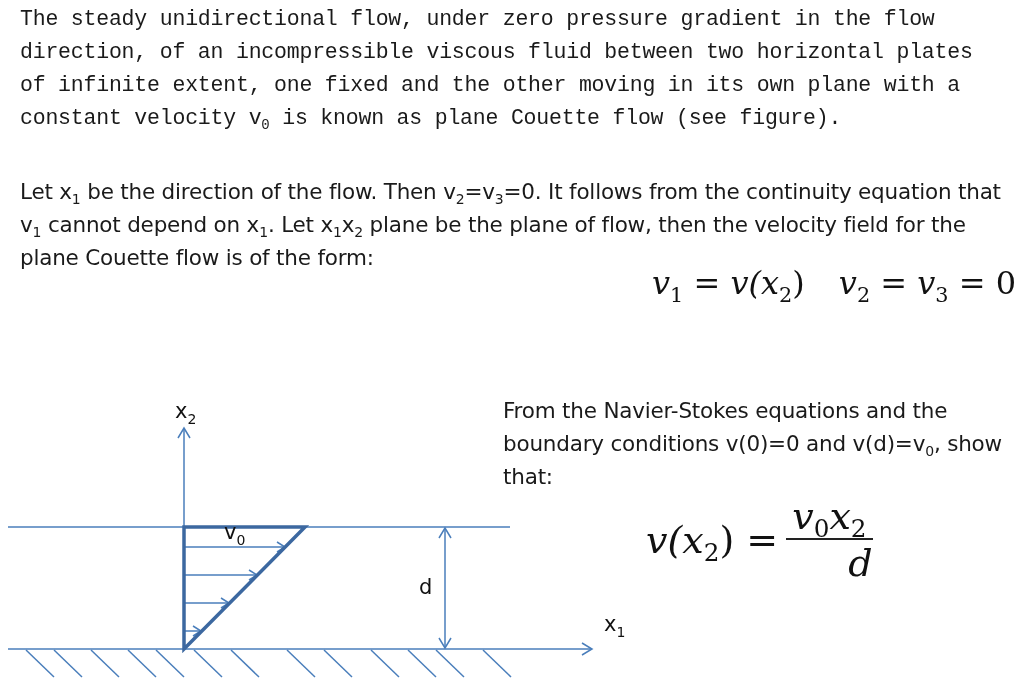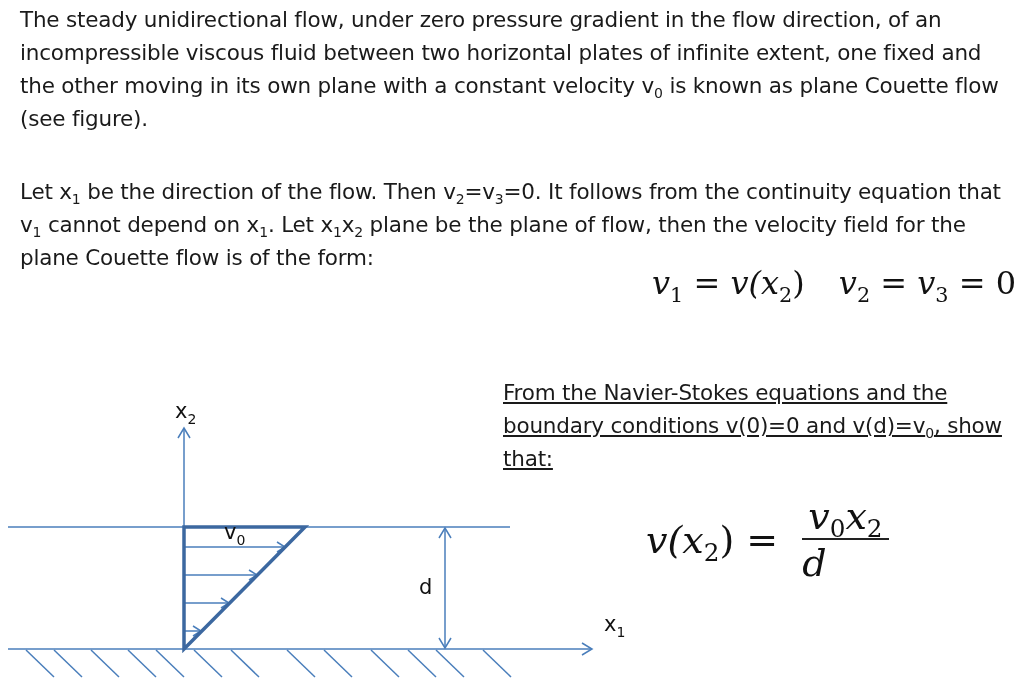--- a/index.html
+++ b/index.html
@@ -1,29 +1,29 @@
 <!DOCTYPE html>
 <html><head>
 <meta charset="utf-8">
 <style>
   html, body { margin:0; padding:0; background:#ffffff; }
   body { width:1024px; height:693px; position:relative; overflow:hidden;
          font-family:"DejaVu Sans", "Liberation Sans", sans-serif; color:#1a1a1a; }
   .para { position:absolute; left:20px; font-size:21.5px; line-height:33px; letter-spacing:-0.2px; }
-  #p1 { top:3px; width:990px; }
+  #p1 { top:3px; width:990px;font-family:Liberation Mono, monospace; }
   #p2 { top:175px; width:990px; }
-  #p3 { left:503px; top:376px; width:510px; font-size:21.5px; line-height:33px;text-decoration:underline; }
+  #p3 { left:503px; top:394px; width:510px; font-size:21.5px; line-height:33px; }
   sub { font-size:14px; vertical-align:-5px; line-height:0; }
   .math { position:absolute; font-family:"DejaVu Serif","Liberation Serif",serif; font-style:italic; color:#111; }
   .math .up { font-style:normal; }
   .math sub { font-size:65%; font-style:normal; vertical-align:-8px; }
   #eq1 { left:652px; top:264px; font-size:32px; white-space:nowrap;text-align:center; }
   #eq1 .gap { display:inline-block; width:34px; }
   #eq2 { left:646px; top:494px; font-size:38px; white-space:nowrap; display:flex; align-items:center; }
-  .frac { display:inline-flex; flex-direction:column; align-items:flex-start; margin-left:24px; }
+  .frac { display:inline-flex; flex-direction:column; align-items:flex-end; margin-left:8px; }
   .frac .num { padding:0 6px; border-bottom:2px solid #222; line-height:44px; }
   .frac .den { line-height:46px; }
   svg { position:absolute; left:0; top:0; }
   .lbl { position:absolute; font-size:21px; color:#111; }
   .lbl sub { font-size:14px; vertical-align:-6px; }
 </style>
 </head>
 <body>
 
 <div id="p1" class="para"><span>The steady unidirectional flow, under zero pressure gradient in the flow direction, of an incompressible viscous fluid between two horizontal plates of infinite extent, one fixed and the other moving in its own plane with a constant velocity v</span><sub>0</sub><span> is known as plane Couette flow (see figure).</span></div>

